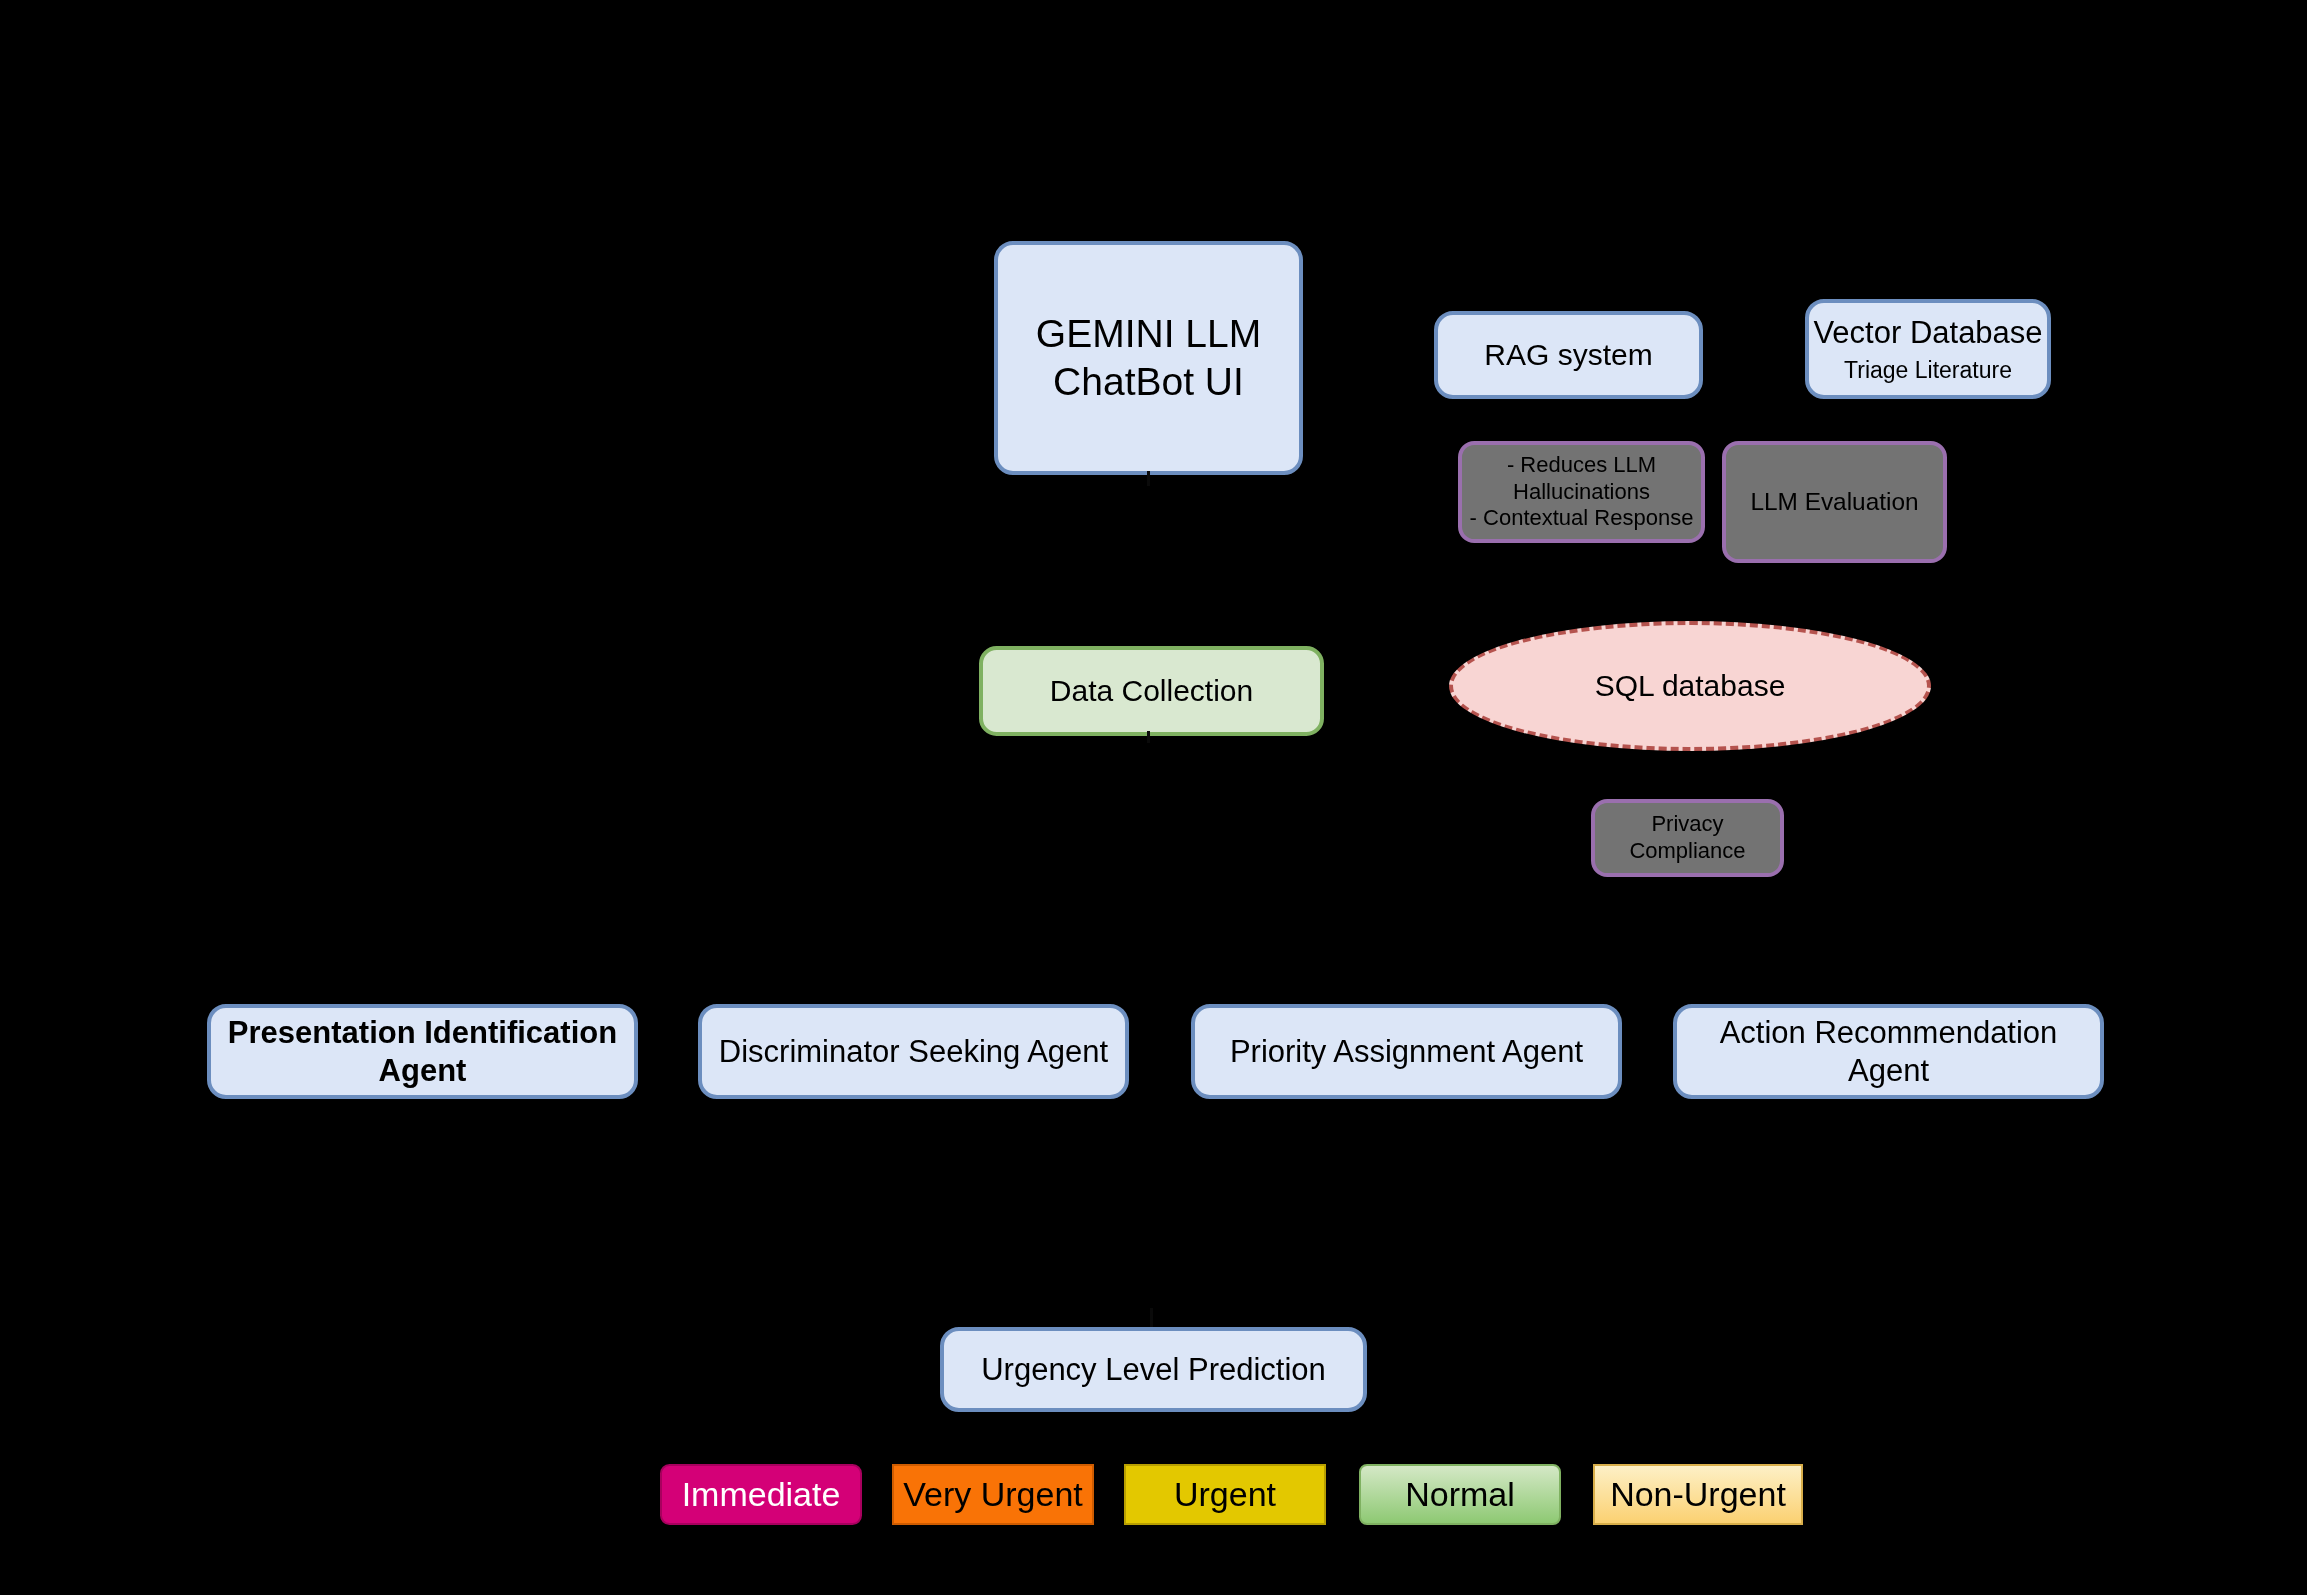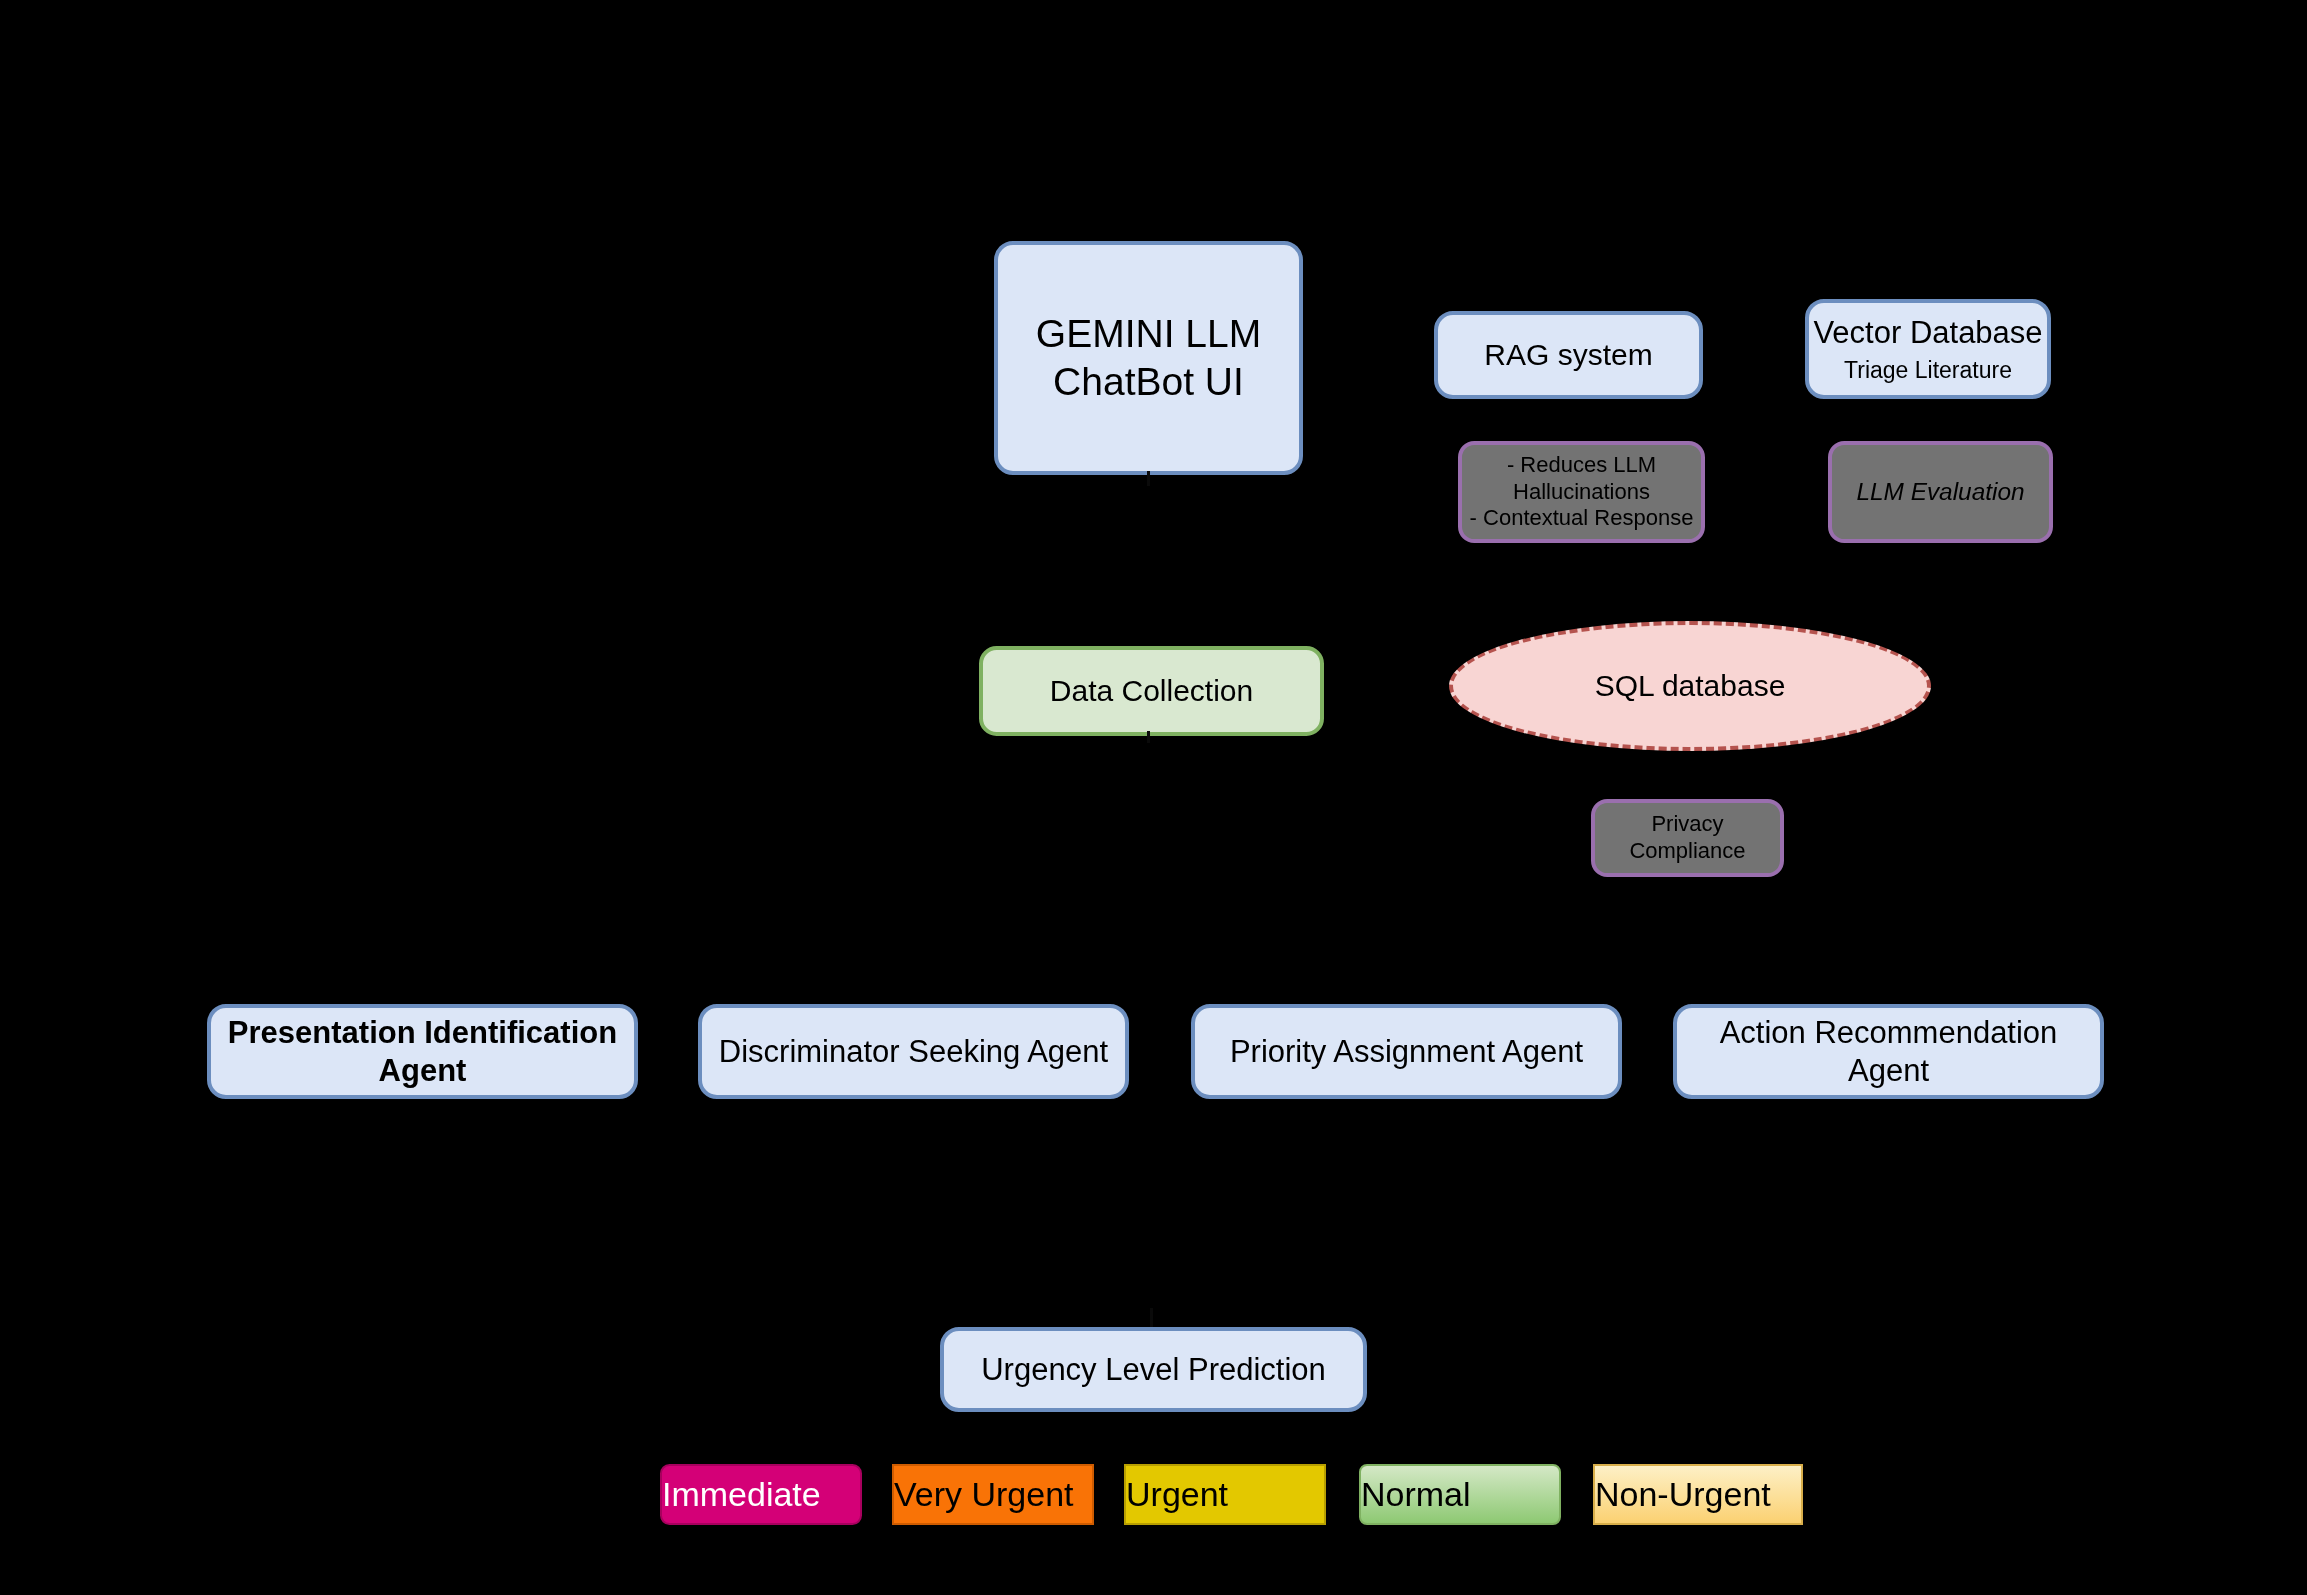--- a/index.html
+++ b/index.html
@@ -56,21 +56,21 @@
     border: 4.7px dashed #b5534e;
     border-radius: 50%;
   }
 
   
   .badge {
     position: absolute;
     box-sizing: border-box;
     display: flex;
     align-items: center;
-    justify-content: flex-start;
+    justify-content: center;
     text-align: center;
     font-size: 34px;
     color: #000000;
     white-space: nowrap;
   }
   .badge-immediate {
     background: #d40077;
     border: 2px solid #a8005e;
     border-radius: 9.5px;
     color: #ffffff;
@@ -131,21 +131,21 @@
     <span class="t-xs">- Reduces LLM</span>
     <span class="t-xs line2">Hallucinations</span>
     <span class="t-xs line2">- Contextual Response</span>
   </div>
 
   <div class="node blue-box" style="left:1805px; top:299px; width:246px; height:100px;">
     <span class="t-md">Vector Database</span>
     <span class="sub">Triage Literature</span>
   </div>
 
-  <div class="node purple-box" style="left:1828px; top:441px; width:225px; height:102px;font-style:italic;">
+  <div class="node purple-box" style="left:1722px; top:441px; width:225px; height:122px;">
     <span class="t-sm">LLM Evaluation</span>
   </div>
 
   <div class="node green-box" style="left:979px; top:646px; width:345px; height:90px;">
     <span class="t-lg">Data Collection</span>
   </div>
   <div class="stub" style="left:1147px; top:731px; width:3.4px; height:12.2px;"></div>
 
   <div class="node ellipse" style="left:1449px; top:621px; width:482px; height:130px;">
     <span class="t-lg">SQL database</span>

